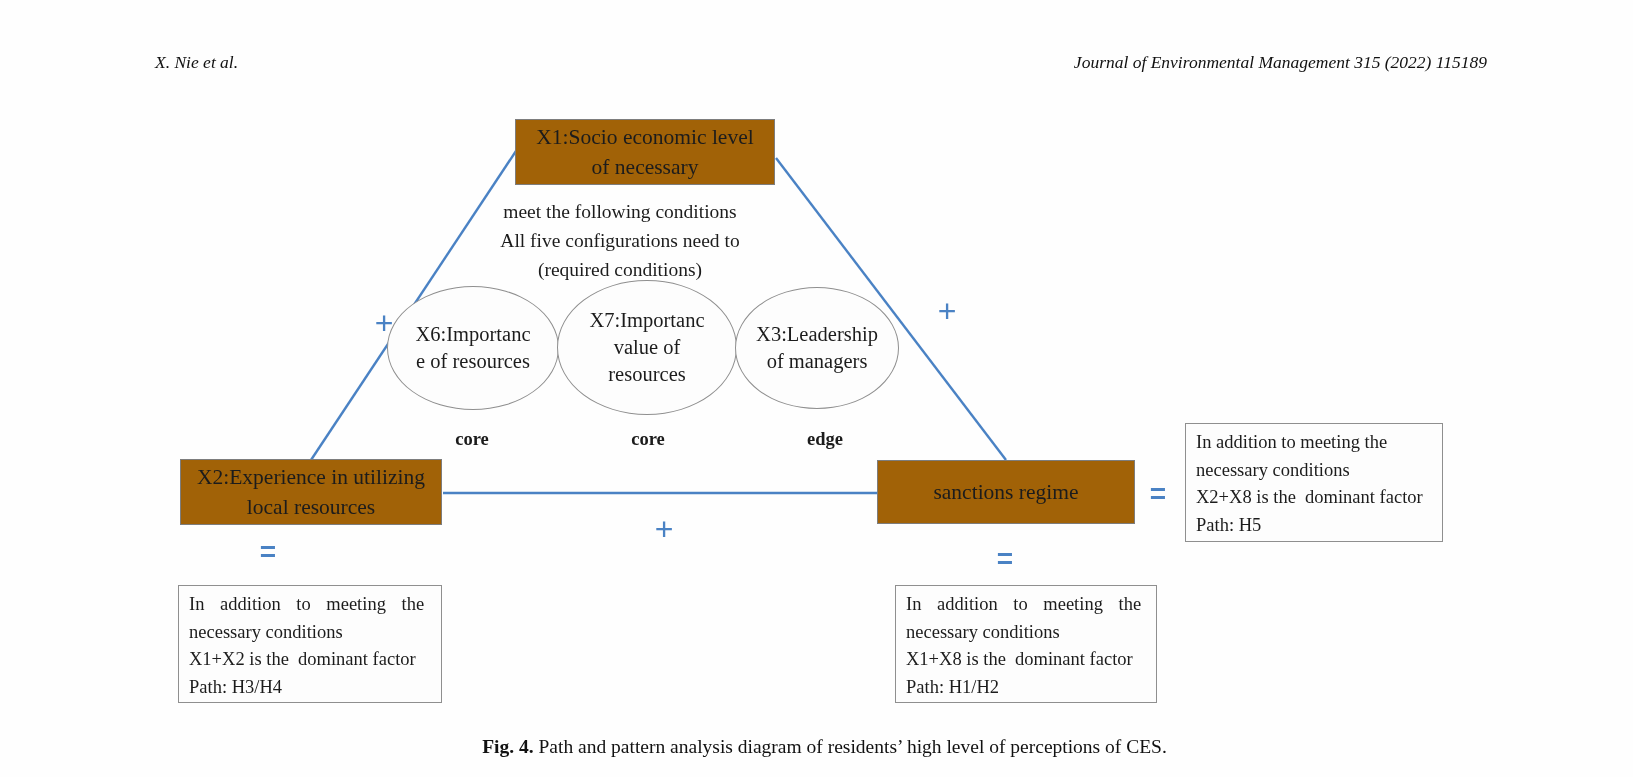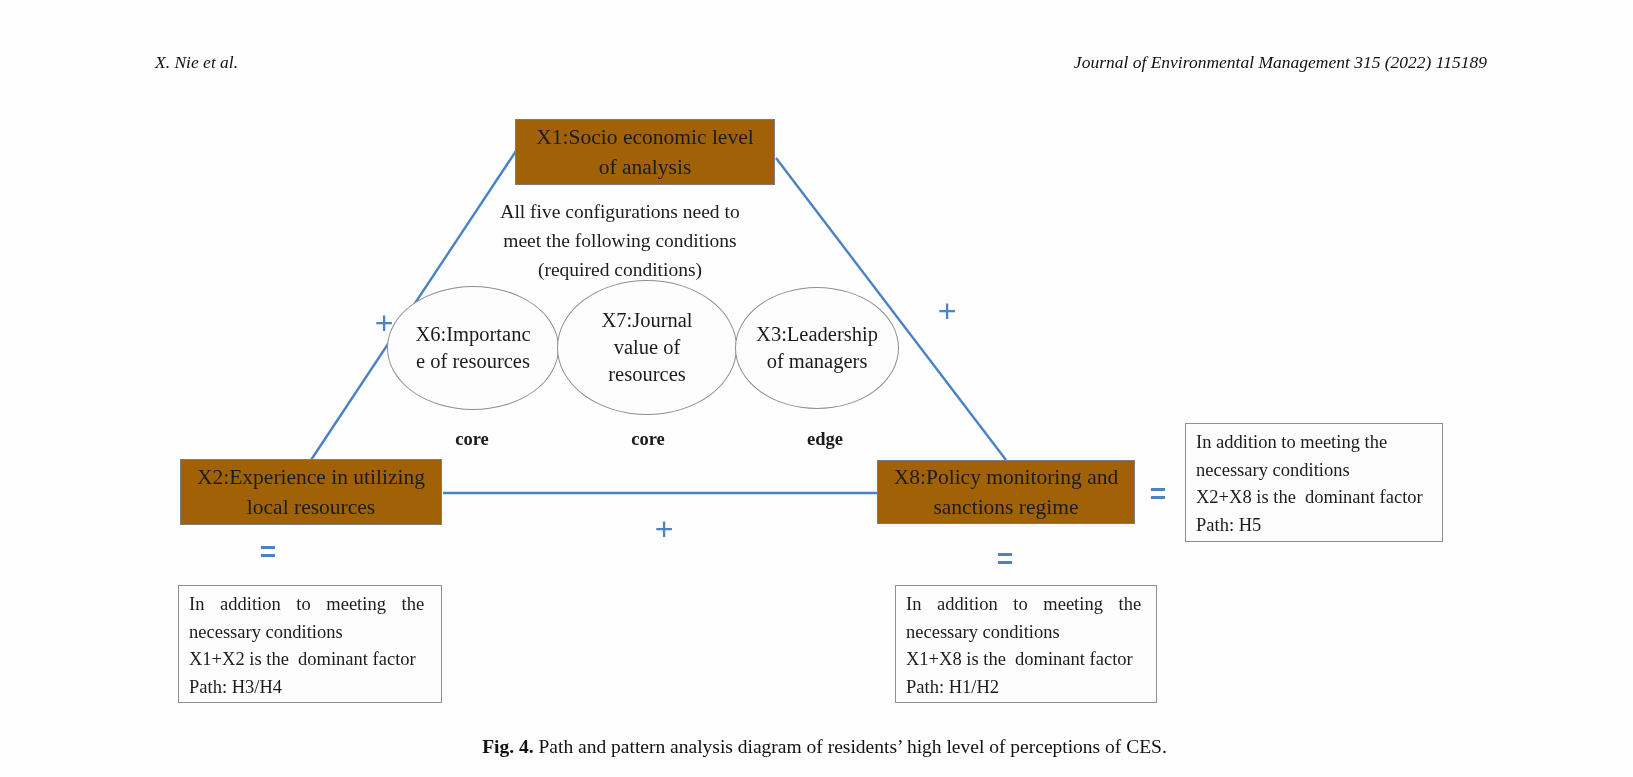--- a/index.html
+++ b/index.html
@@ -100,54 +100,53 @@
   <div id="hdr-right" class="hdr">Journal of Environmental Management 315 (2022) 115189</div>
 
   <svg class="lines" viewBox="0 0 1633 777">
     <line x1="516" y1="151" x2="311" y2="460" stroke="#4a82c4" stroke-width="2.4"></line>
     <line x1="776" y1="158" x2="1006" y2="460" stroke="#4a82c4" stroke-width="2.4"></line>
     <line x1="443" y1="493" x2="877" y2="493" stroke="#4a82c4" stroke-width="2.4"></line>
   </svg>
 
   <div id="node-x1" class="rectnode">
     <div>X1:Socio economic level</div>
-    <div>of analysis</div>
+    <div>of necessary</div>
   </div>
 
   <div id="cond-note">
+    <div>meet the following conditions</div>
     <div>All five configurations need to</div>
-    <div>meet the following conditions</div>
     <div>(required conditions)</div>
   </div>
 
   <div id="ellipse-x6" class="ellipse">
     <div>X6:Importanc</div>
     <div>e of resources</div>
   </div>
   <div id="ellipse-x7" class="ellipse">
-    <div>X7:Journal</div>
+    <div>X7:Importanc</div>
     <div>value of</div>
     <div>resources</div>
   </div>
   <div id="ellipse-x3" class="ellipse">
     <div>X3:Leadership</div>
     <div>of managers</div>
   </div>
 
   <div id="tag-x6" class="tag">core</div>
   <div id="tag-x7" class="tag">core</div>
   <div id="tag-x3" class="tag">edge</div>
 
   <div id="node-x2" class="rectnode">
     <div>X2:Experience in utilizing</div>
     <div>local resources</div>
   </div>
 
   <div id="node-x8" class="rectnode">
-    <div>X8:Policy monitoring and</div>
     <div>sanctions regime</div>
   </div>
 
   <div id="plus-left" class="sym plus">+</div>
   <div id="plus-right" class="sym plus">+</div>
   <div id="plus-bottom" class="sym plus">+</div>
 
   <div id="eq-x2" class="sym equals">=</div>
   <div id="eq-x8-right" class="sym equals">=</div>
   <div id="eq-x8-bottom" class="sym equals">=</div>

